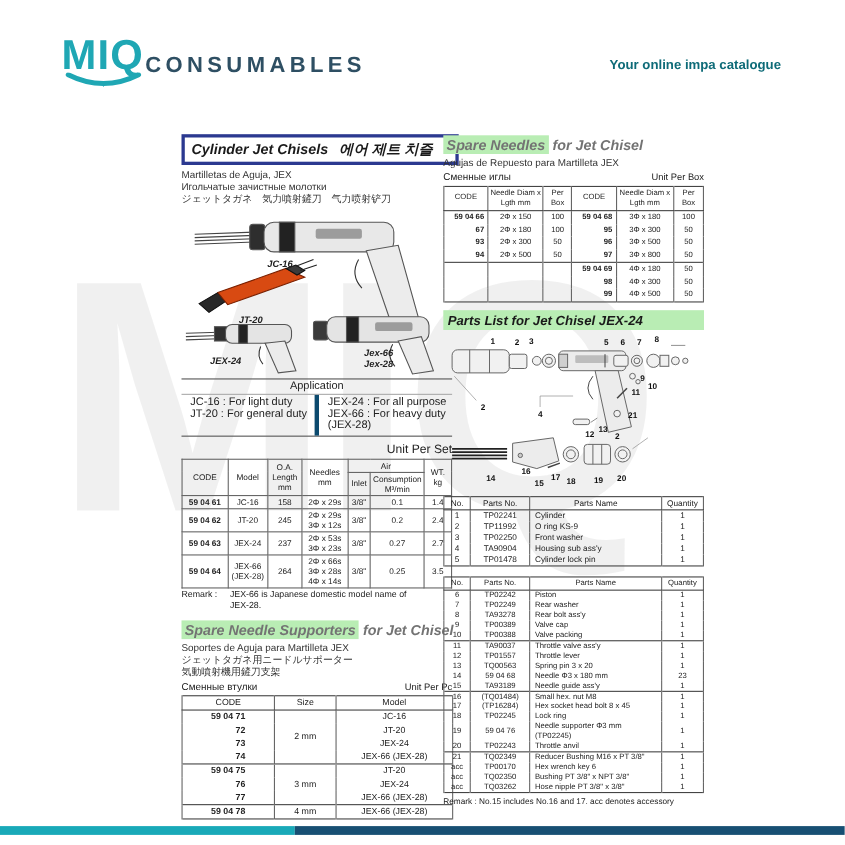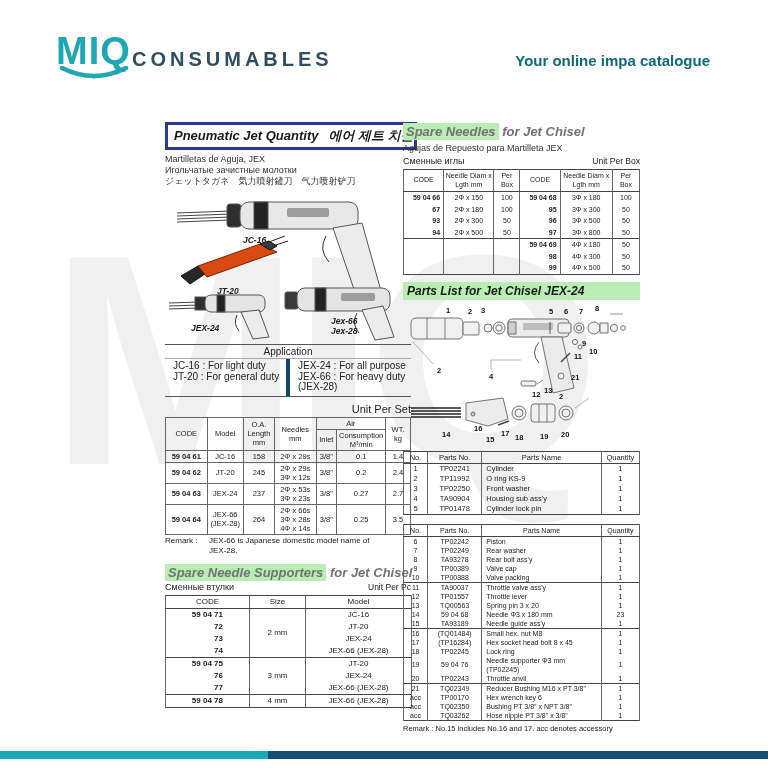--- a/index.html
+++ b/index.html
@@ -11,21 +11,21 @@
   .watermark{
     position:absolute;left:50px;top:210px;z-index:0;
     font-size:300px;font-weight:bold;letter-spacing:-8px;
     color:#9a9a9a;opacity:.14;line-height:1;user-select:none;
   }
   
   .logo{position:absolute;left:56px;top:32px;z-index:2;}
   .logo-text{font-size:38px;font-weight:800;color:#1fa7b4;line-height:1;letter-spacing:1px;}
   .logo-swoosh{display:block;margin-top:-4px;margin-left:2px;}
   .brand{position:absolute;left:132px;top:48px;z-index:2;font-size:20px;font-weight:600;color:#2e4f63;letter-spacing:4px;}
-  .tagline{position:absolute;right:58px;top:52px;z-index:2;font-size:15px;font-weight:bold;color:#0e6b78;}
+  .tagline{position:absolute;right:58px;top:52px;z-index:2;font-size:12px;font-weight:bold;color:#0e6b78;}
   
   .col-left{position:absolute;left:165px;top:122px;width:250px;z-index:1;}
   .col-right{position:absolute;left:403px;top:122px;width:237px;z-index:1;}
   
   .title-box{
     border:3px solid #2b3990;padding:2px 6px;width:234px;
     font-size:13px;font-weight:bold;font-style:italic;color:#1a1a1a;white-space:nowrap;
   }
   .title-ko{margin-left:10px;}
   .subs{margin-top:4px;font-size:9px;line-height:11px;color:#333;}
@@ -89,21 +89,21 @@
     <path d="M4 2 Q36 18 68 2" stroke="#1fa7b4" stroke-width="4.5" fill="none" stroke-linecap="round"></path>
     <path d="M33 8 L36 13 L39 8" fill="#1fa7b4"></path>
   </svg>
 </div>
 <div class="brand">CONSUMABLES</div>
 <div class="tagline">Your online impa catalogue</div>
 
 <div class="col-left">
 
   <div class="title-box">
-    <span>Pneumatic Jet Quantity</span><span class="title-ko">에어 제트 치즐</span>
+    <span>Cylinder Jet Chisels</span><span class="title-ko">에어 제트 치즐</span>
   </div>
 
   <div class="subs" id="jc-subtitles">
       <div class="sub">Martilletas de Aguja, JEX</div>
       <div class="sub">Игольчатые зачистные молотки</div>
       <div class="sub">ジェットタガネ　気力噴射鏟刀　气力喷射铲刀</div>
     </div>
 
   <div class="products">
     <svg width="250" height="152" viewBox="0 0 250 152">
@@ -263,20 +263,25 @@
   </table>
 
   <div class="remark-row">
     <div class="lbl">Remark :</div>
     <div class="txt">JEX-66 is Japanese domestic model name of JEX-28.</div>
   </div>
 
   <div class="sec-title">
     <span class="hl">Spare Needle Supporters</span><span> for Jet Chisel</span>
   </div>
+  <div class="subs" id="sup-subtitles">
+      <div class="sub">Soportes de Aguja para Martilleta JEX</div>
+      <div class="sub">ジェットタガネ用ニードルサポーター</div>
+      <div class="sub">気動噴射機用鏟刀支架</div>
+    </div>
   <div class="ru-row">
     <span>Сменные втулки</span>
     <span class="unit">Unit Per Pc</span>
   </div>
 
   <table class="sup-table">
     <colgroup>
         <col style="width:84px">
         <col style="width:56px">
         <col style="width:106px">

